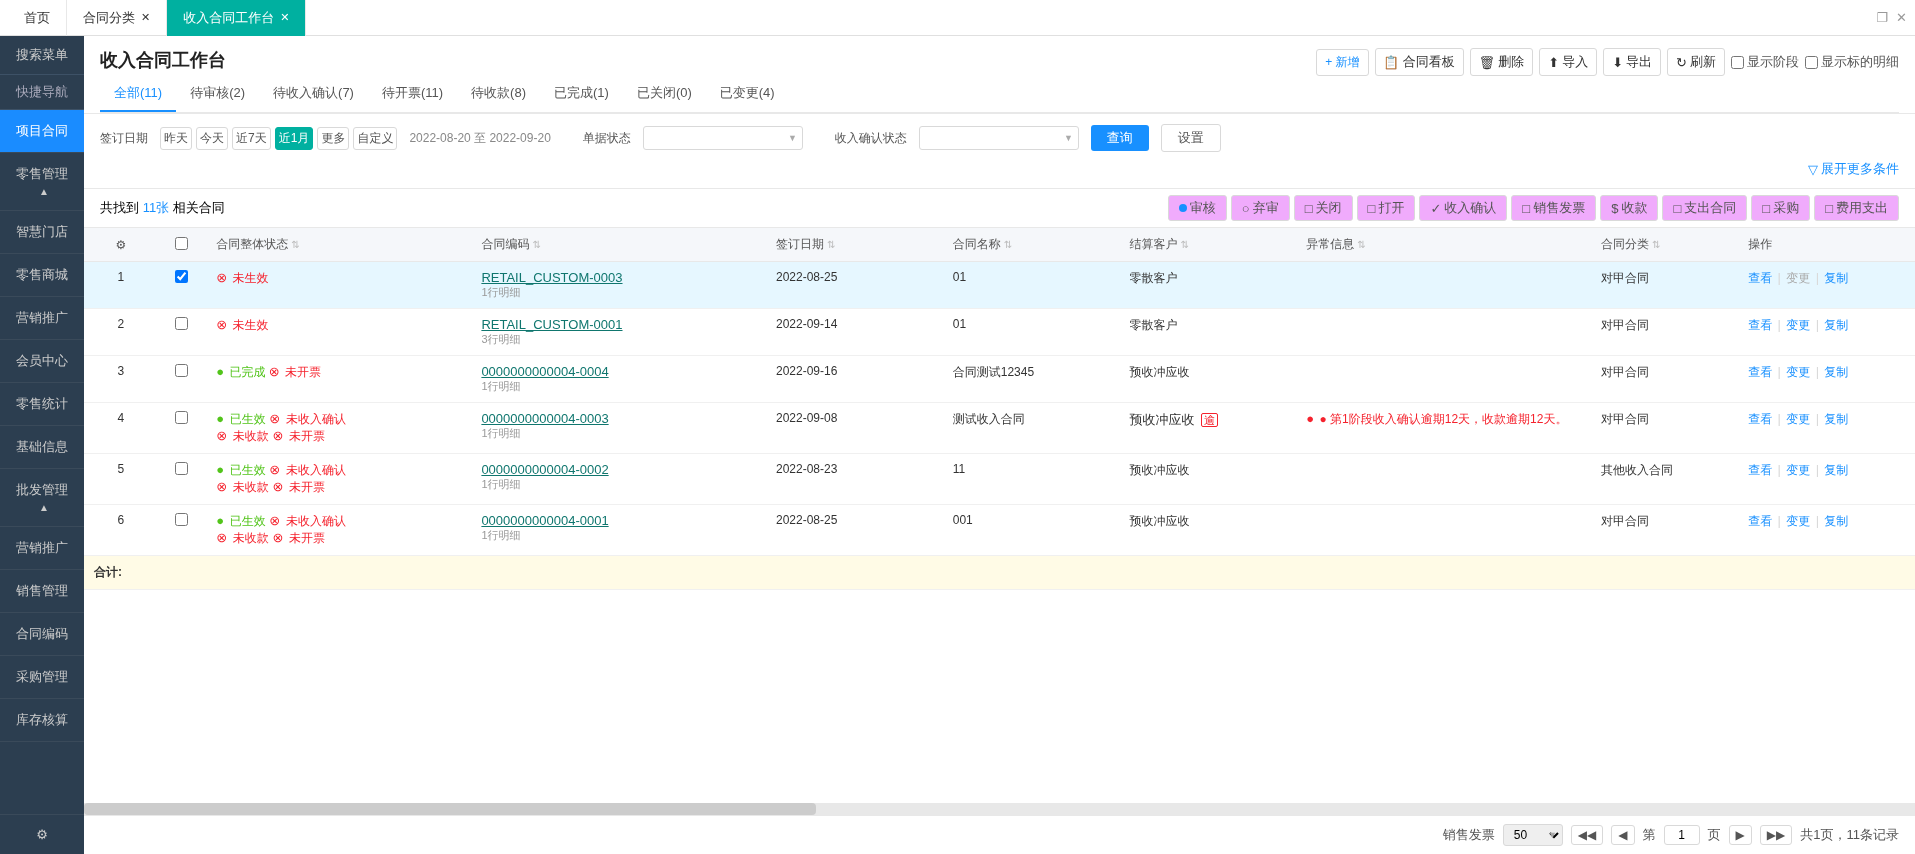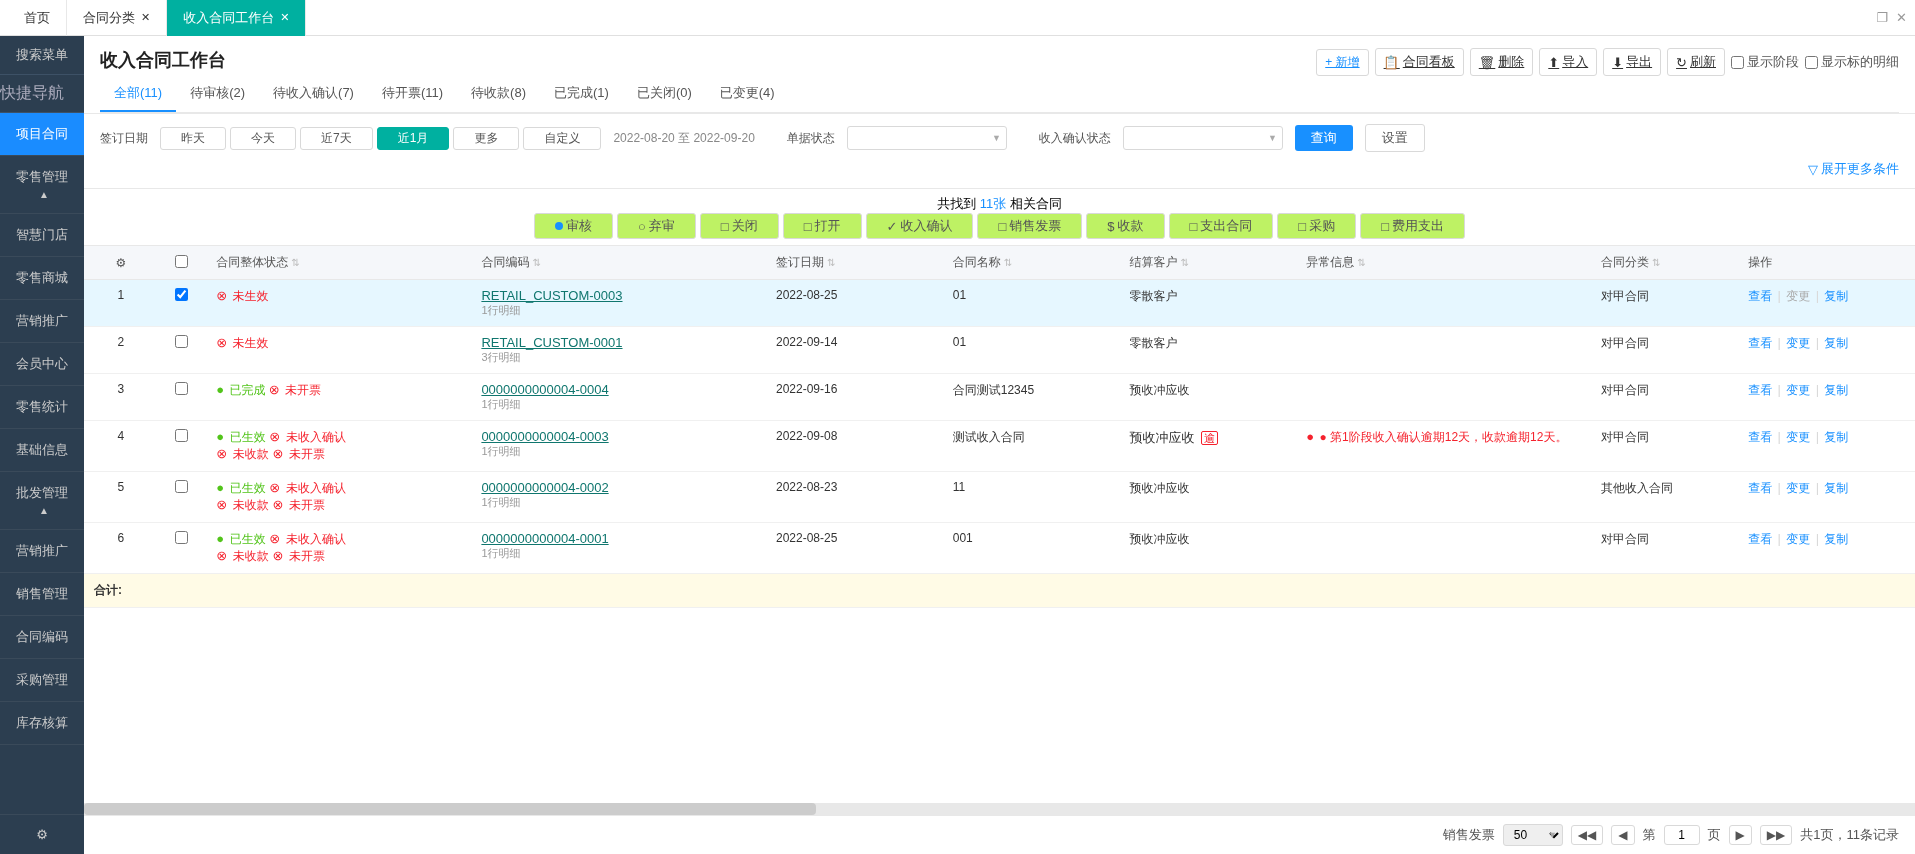--- a/index.html
+++ b/index.html
@@ -11,56 +11,56 @@
     .tab-item.active { background: #00b0a0; color: #fff; }
     .tab-close { margin-left: 6px; font-size: 11px; cursor: pointer; }
     .top-bar-right { margin-left: auto; display: flex; gap: 8px; align-items: center; color: #999; font-size: 14px; }
 
     
     .main-layout { display: flex; flex: 1; overflow: hidden; }
 
     
     .sidebar { width: 84px; background: #2c3e50; color: #fff; display: flex; flex-direction: column; overflow-y: auto; }
     .sidebar-search { padding: 10px 8px; font-size: 13px; color: #ccc; cursor: pointer; text-align: center; border-bottom: 1px solid #3d5166; }
-    .sidebar-nav { padding: 8px 0; font-size: 16px; color: #aab; text-align: left; cursor: pointer; border-bottom: 1px solid #3d5166; }
+    .sidebar-nav { padding: 8px 0; font-size: 13px; color: #aab; text-align: center; cursor: pointer; border-bottom: 1px solid #3d5166; }
     .sidebar-item { padding: 12px 8px; text-align: center; cursor: pointer; color: #ccc; font-size: 13px; border-bottom: 1px solid #3a4a5a; position: relative; }
     .sidebar-item.active { background: #1a8cff; color: #fff; }
     .sidebar-item.active::right { content: ''; position: absolute; right: 0; top: 0; height: 100%; width: 3px; background: #00aaff; }
     .sidebar-arrow { font-size: 10px; margin-left: 4px; }
     .sidebar-bottom { margin-top: auto; padding: 12px 0; text-align: center; cursor: pointer; color: #ccc; border-top: 1px solid #3a4a5a; }
 
     
     .content-area { flex: 1; display: flex; flex-direction: column; overflow: hidden; background: #f0f2f5; }
-    .toolbar-btn { display: flex; align-items: center; gap: 3px; padding: 4px 8px; background: #fff; border: 1px solid #d9d9d9; border-radius: 3px; cursor: pointer; font-size: 12px; color: #333; white-space: nowrap; text-decoration: underline; }
+    .toolbar-btn { display: flex; align-items: center; gap: 3px; padding: 4px 8px; background: #fff; border: 1px solid #d9d9d9; border-radius: 3px; cursor: pointer; font-size: 12px; color: #333; white-space: nowrap; }
     .btn-add { color: #1890ff; }
 
     
     .filter-tabs { display: flex; align-items: center; gap: 0; border-bottom: 1px solid #e8e8e8; }
     .filter-tab { padding: 8px 14px; cursor: pointer; color: #555; font-size: 13px; border-bottom: 2px solid transparent; }
     .filter-tab.active { color: #1890ff; border-bottom: 2px solid #1890ff; }
 
     
     .filter-bar { background: #fff; padding: 10px 16px; border-bottom: 1px solid #e8e8e8; }
     .filter-row { display: flex; align-items: center; gap: 12px; flex-wrap: wrap; }
     .filter-label { color: #555; font-size: 12px; white-space: nowrap; }
     .date-shortcuts { display: flex; gap: 4px; }
-    .date-btn { padding: 2px 20px; border: 1px solid #d9d9d9; border-radius: 3px; cursor: pointer; font-size: 12px; color: #555; background: #fff; }
+    .date-btn { padding: 2px 3px; border: 1px solid #d9d9d9; border-radius: 3px; cursor: pointer; font-size: 12px; color: #555; background: #fff; }
     .date-btn.active { background: #00b0a0; color: #fff; border-color: #00b0a0; }
     .date-range { font-size: 12px; color: #888; }
     .select-box { border: 1px solid #d9d9d9; border-radius: 3px; padding: 4px 24px 4px 8px; font-size: 12px; color: #555; background: #fff; min-width: 160px; position: relative; appearance: none; cursor: pointer; }
     .select-wrapper { position: relative; display: inline-block; }
     .select-wrapper::after { content: '▼'; position: absolute; right: 6px; top: 50%; transform: translateY(-50%); font-size: 9px; color: #aaa; pointer-events: none; }
     .query-btn { padding: 4px 16px; background: #1890ff; color: #fff; border: none; border-radius: 3px; cursor: pointer; font-size: 13px; }
     .settings-btn { padding: 4px 16px; background: #fff; color: #555; border: 1px solid #d9d9d9; border-radius: 3px; cursor: pointer; font-size: 13px; }
     .expand-btn { display: flex; align-items: center; gap: 3px; color: #1890ff; cursor: pointer; font-size: 12px; border: none; background: none; }
 
     
-    .action-bar { background: #fff; padding: 6px 16px; display: flex; align-items: center; justify-content: space-between; border-bottom: 1px solid #e8e8e8; flex-direction: column; }
+    .action-bar { background: #fff; padding: 6px 16px; display: flex; align-items: center; justify-content: space-between; border-bottom: 1px solid #e8e8e8; }
     .action-buttons { display: flex; gap: 4px; flex-wrap: wrap; }
-    .action-btn { padding: 3px 20px; border: 1px solid #d9d9d9; border-radius: 3px; cursor: pointer; font-size: 12px; color: #555; background: #bef264; display: flex; align-items: center; gap: 3px; white-space: nowrap; }
+    .action-btn { padding: 3px 10px; border: 1px solid #d9d9d9; border-radius: 3px; cursor: pointer; font-size: 12px; color: #555; background: #f0abfc; display: flex; align-items: center; gap: 3px; white-space: nowrap; }
     .action-btn .dot { width: 8px; height: 8px; border-radius: 50%; display: inline-block; }
     .dot-blue { background: #1890ff; }
 
     
     .table-container { flex: 1; overflow: auto; background: #fff; }
     table { width: 100%; border-collapse: collapse; }
     thead tr { background: #f5f7fa; }
     th { padding: 8px 10px; text-align: left; font-size: 12px; color: #555; font-weight: normal; border-bottom: 1px solid #e8e8e8; white-space: nowrap; }
     td { padding: 8px 10px; font-size: 12px; color: #333; border-bottom: 1px solid #f0f0f0; vertical-align: top; }
     tr.selected td { background: #e6f7ff; }

